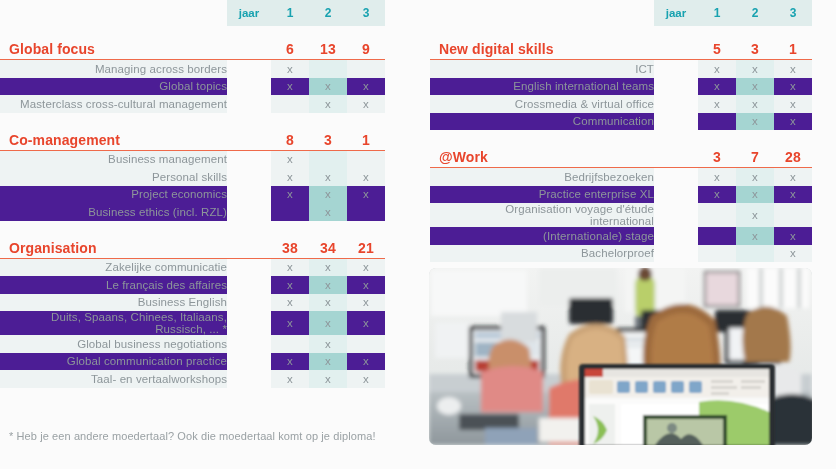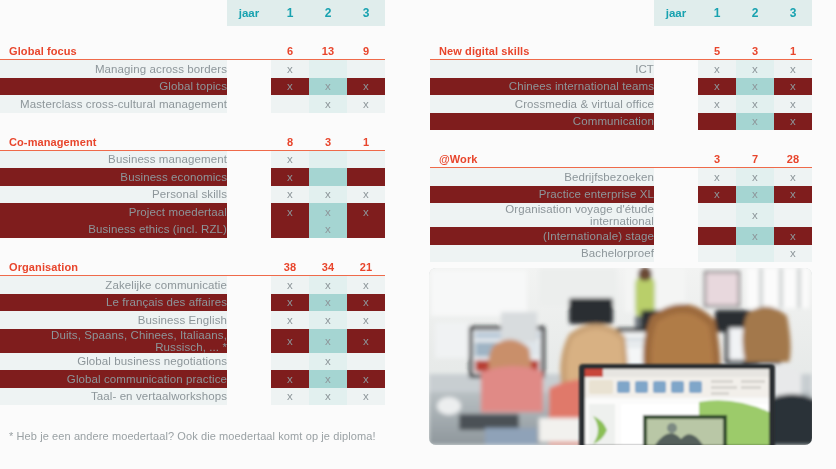--- a/index.html
+++ b/index.html
@@ -38,40 +38,40 @@
   tr.head-band td.jaar{font-size:11.5px;}
 
   
   tr.sect td{
     padding:0 0 2px 0;
     height:23px;
     vertical-align:bottom;
     border-bottom:1.5px solid #ef6a4a;
     color:#e8452c;
     font-weight:bold;
-    font-size:11px;
+    font-size:14px;
     background:transparent;
     text-align:center;
     letter-spacing:.1px;
   }
   tr.sect td.nm{text-align:left;padding-left:9px;}
 
   
   tr.row td{
     height:17.5px;
     font-size:11.5px;
     color:#8d969a;
     text-align:center;
     padding:0;
     vertical-align:middle;
     letter-spacing:.1px;
   }
   tr.row td.nm{text-align:right;padding-left:9px;}
   tr.row.odd  td{background:#eef3f3;}
-  tr.row.even td{background:#7f1d1d;}
+  tr.row.even td{background:#4c1d95;}
   tr.row.odd  td.hl{background:#e2f0ef;}
   tr.row.even td.hl{background:#a5d5d2;}
   tr.row td.jaar{background:transparent !important;}
 
   
   tr.gap td{height:12px;background:transparent !important;padding:0;border:0;}
   tr.gap-sm td{height:8px;background:transparent !important;padding:0;border:0;}
 
   
   .footnote{
@@ -151,36 +151,29 @@
             <td>3</td>
             <td>1</td>
           </tr>
           <tr class="row odd">
             <td class="nm">Business management</td>
             <td class="jaar"></td>
             <td class="mark">x</td>
             <td class="mark hl"></td>
             <td class="mark"></td>
           </tr>
-          <tr class="row even">
-            <td class="nm">Business economics</td>
-            <td class="jaar"></td>
-            <td class="mark">x</td>
-            <td class="mark hl"></td>
-            <td class="mark"></td>
-          </tr>
           <tr class="row odd">
             <td class="nm">Personal skills</td>
             <td class="jaar"></td>
             <td class="mark">x</td>
             <td class="mark hl">x</td>
             <td class="mark">x</td>
           </tr>
           <tr class="row even">
-            <td class="nm">Project moedertaal</td>
+            <td class="nm">Project economics</td>
             <td class="jaar"></td>
             <td class="mark">x</td>
             <td class="mark hl">x</td>
             <td class="mark">x</td>
           </tr>
           <tr class="row even">
             <td class="nm">Business ethics (incl. RZL)</td>
             <td class="jaar"></td>
             <td class="mark"></td>
             <td class="mark hl">x</td>
@@ -277,21 +270,21 @@
             <td>1</td>
           </tr>
           <tr class="row odd">
             <td class="nm">ICT</td>
             <td class="jaar"></td>
             <td class="mark">x</td>
             <td class="mark hl">x</td>
             <td class="mark">x</td>
           </tr>
           <tr class="row even">
-            <td class="nm">Chinees international teams</td>
+            <td class="nm">English international teams</td>
             <td class="jaar"></td>
             <td class="mark">x</td>
             <td class="mark hl">x</td>
             <td class="mark">x</td>
           </tr>
           <tr class="row odd">
             <td class="nm">Crossmedia &amp; virtual office</td>
             <td class="jaar"></td>
             <td class="mark">x</td>
             <td class="mark hl">x</td>

